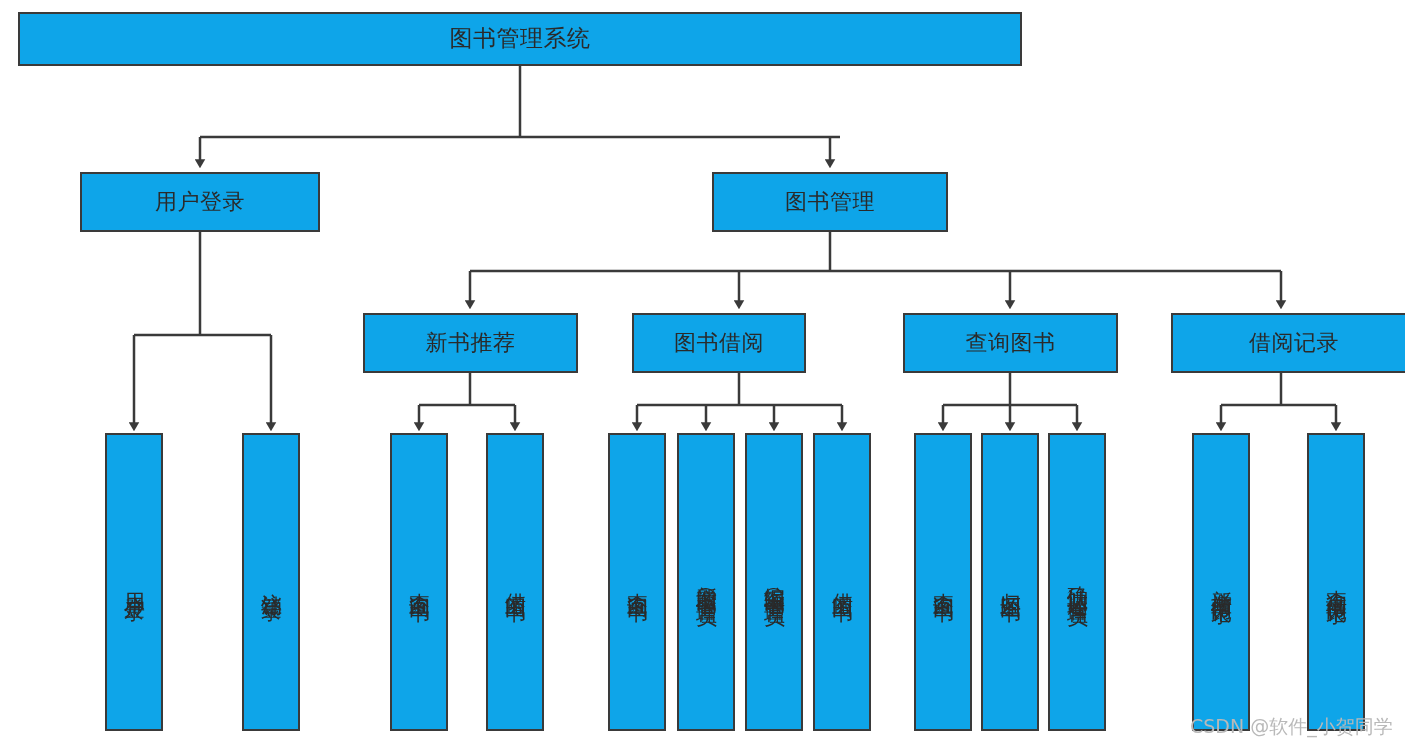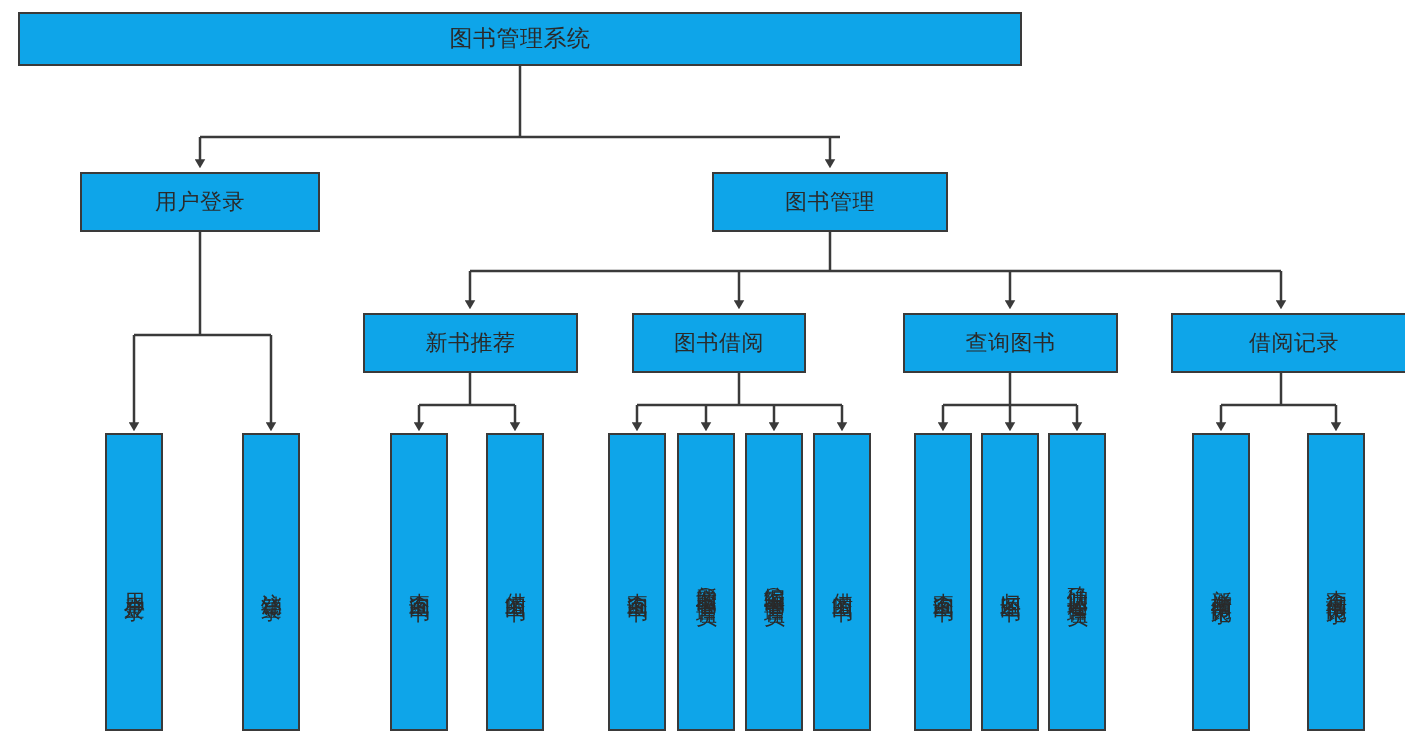--- a/index.html
+++ b/index.html
@@ -178,14 +178,15 @@
     <span class="node-label">确认归还（管理员）</span>
   </div>
 
   <div class="node vertical" style="left:1192px; top:433px; width:58px; height:298px;">
     <span class="node-label">新增借阅记录</span>
   </div>
   <div class="node vertical" style="left:1307px; top:433px; width:58px; height:298px;">
     <span class="node-label">查询借阅记录</span>
   </div>
 
+  <div class="watermark" style="left:1190px; top:714px;">CSDN @软件_小贺同学</div>
 
 </div>
 
 </body></html>

